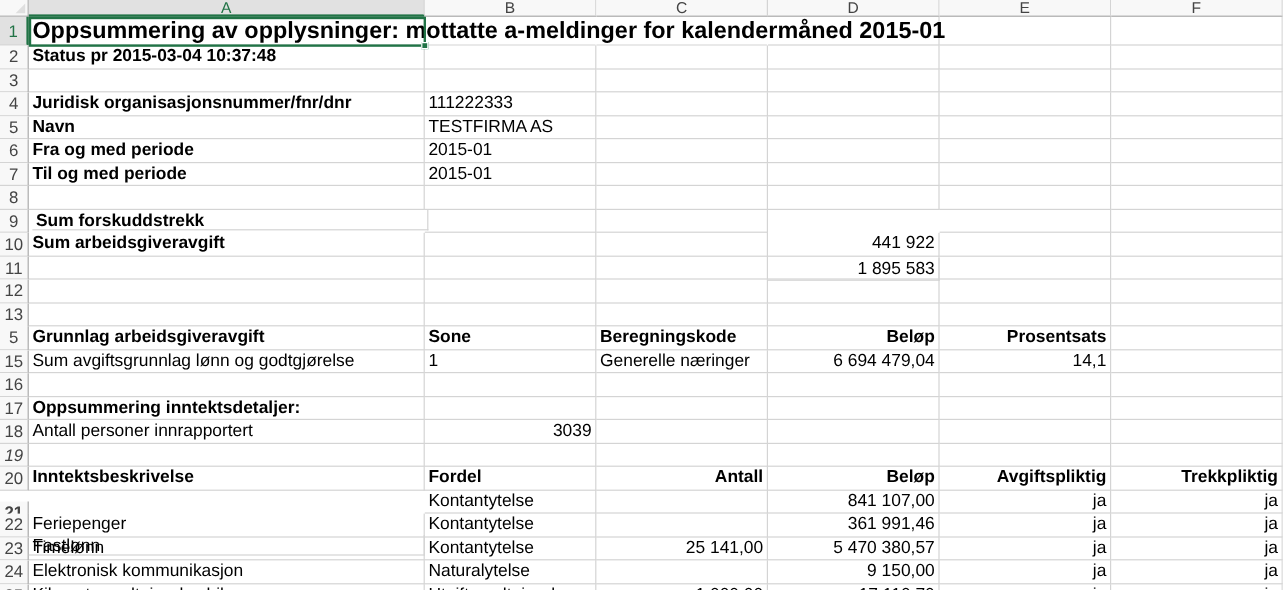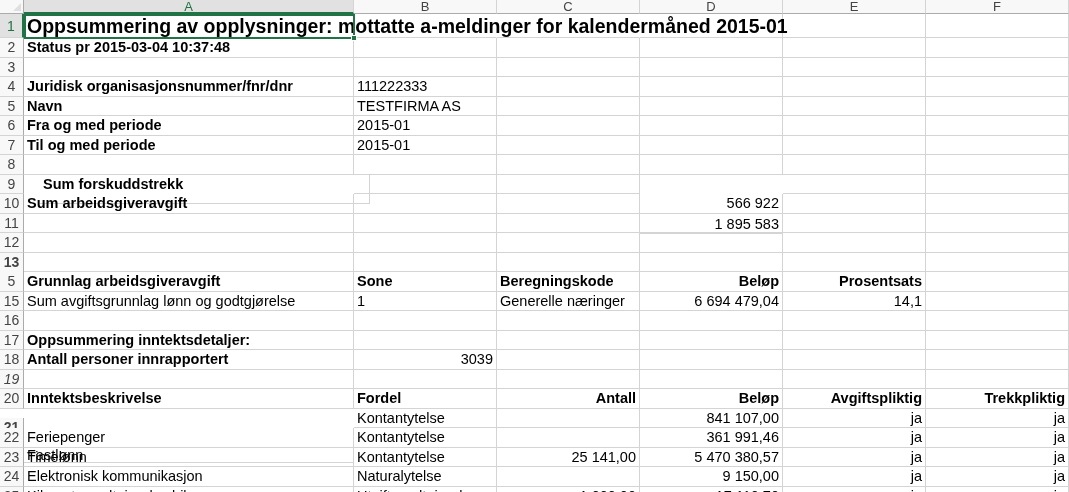--- a/index.html
+++ b/index.html
@@ -80,48 +80,48 @@
     <div class="cell" style="left: 783px; top: 135.5px; width: 143px; height: 19.5px; line-height: 19.5px;"></div>
     <div class="cell" style="left: 926px; top: 135.5px; width: 143px; height: 19.5px; line-height: 19.5px;"></div>
     <div class="rowhdr" style="top: 155px; height: 19.5px; line-height: 19.5px;">8</div>
     <div class="cell" style="left: 24px; top: 155px; width: 330px; height: 19.5px; line-height: 19.5px;"></div>
     <div class="cell" style="left: 354px; top: 155px; width: 143px; height: 19.5px; line-height: 19.5px;"></div>
     <div class="cell" style="left: 497px; top: 155px; width: 143px; height: 19.5px; line-height: 19.5px;"></div>
     <div class="cell" style="left: 640px; top: 155px; width: 143px; height: 19.5px; line-height: 19.5px;"></div>
     <div class="cell" style="left: 783px; top: 155px; width: 143px; height: 19.5px; line-height: 19.5px;"></div>
     <div class="cell" style="left: 926px; top: 155px; width: 143px; height: 19.5px; line-height: 19.5px;"></div>
     <div class="rowhdr" style="top: 174.5px; height: 19.5px; line-height: 19.5px;">9</div>
-    <div class="cell b" style="left: 40px; top: 174.5px; width: 330px; height: 29px; line-height: 19.5px; z-index: 2;">Sum forskuddstrekk</div>
+    <div class="cell b" style="left: 27px; top: 174.5px; width: 330px; height: 17px; line-height: 19.5px; z-index: 2;">Sum forskuddstrekk</div>
     <div class="cell" style="left: 354px; top: 174.5px; width: 143px; height: 19.5px; line-height: 19.5px;"></div>
     <div class="cell" style="left: 497px; top: 174.5px; width: 143px; height: 19.5px; line-height: 19.5px;"></div>
     <div class="cell r" style="left: 640px; top: 174.5px; width: 143px; height: 19.5px; line-height: 19.5px; z-index: 2; margin-top: 40px;">1 895 583</div>
     <div class="cell" style="left: 783px; top: 174.5px; width: 143px; height: 19.5px; line-height: 19.5px;"></div>
     <div class="cell" style="left: 926px; top: 174.5px; width: 143px; height: 19.5px; line-height: 19.5px;"></div>
     <div class="rowhdr" style="top: 194px; height: 19.5px; line-height: 19.5px;">10</div>
     <div class="cell b" style="left: 24px; top: 194px; width: 330px; height: 19.5px; line-height: 19.5px; z-index: 2;">Sum arbeidsgiveravgift</div>
     <div class="cell" style="left: 354px; top: 194px; width: 143px; height: 19.5px; line-height: 19.5px;"></div>
     <div class="cell" style="left: 497px; top: 194px; width: 143px; height: 19.5px; line-height: 19.5px;"></div>
-    <div class="cell r" style="left: 640px; top: 194px; width: 143px; height: 19.5px; line-height: 19.5px; z-index: 2;">566 922</div>
+    <div class="cell r" style="left: 640px; top: 194px; width: 143px; height: 19.5px; line-height: 19.5px; z-index: 2;">441 922</div>
     <div class="cell" style="left: 783px; top: 194px; width: 143px; height: 19.5px; line-height: 19.5px;"></div>
     <div class="cell" style="left: 926px; top: 194px; width: 143px; height: 19.5px; line-height: 19.5px;"></div>
     <div class="rowhdr" style="top: 213.5px; height: 19.5px; line-height: 19.5px;">11</div>
     <div class="cell" style="left: 24px; top: 213.5px; width: 330px; height: 19.5px; line-height: 19.5px;"></div>
     <div class="cell" style="left: 354px; top: 213.5px; width: 143px; height: 19.5px; line-height: 19.5px;"></div>
     <div class="cell" style="left: 497px; top: 213.5px; width: 143px; height: 19.5px; line-height: 19.5px;"></div>
     <div class="cell" style="left: 640px; top: 213.5px; width: 143px; height: 19.5px; line-height: 19.5px;"></div>
     <div class="cell" style="left: 783px; top: 213.5px; width: 143px; height: 19.5px; line-height: 19.5px;"></div>
     <div class="cell" style="left: 926px; top: 213.5px; width: 143px; height: 19.5px; line-height: 19.5px;"></div>
     <div class="rowhdr" style="top: 233px; height: 19.5px; line-height: 19.5px;">12</div>
     <div class="cell" style="left: 24px; top: 233px; width: 330px; height: 19.5px; line-height: 19.5px;"></div>
     <div class="cell" style="left: 354px; top: 233px; width: 143px; height: 19.5px; line-height: 19.5px;"></div>
     <div class="cell" style="left: 497px; top: 233px; width: 143px; height: 19.5px; line-height: 19.5px;"></div>
     <div class="cell" style="left: 640px; top: 233px; width: 143px; height: 19.5px; line-height: 19.5px;"></div>
     <div class="cell" style="left: 783px; top: 233px; width: 143px; height: 19.5px; line-height: 19.5px;"></div>
     <div class="cell" style="left: 926px; top: 233px; width: 143px; height: 19.5px; line-height: 19.5px;"></div>
-    <div class="rowhdr" style="top: 252.5px; height: 32px; line-height: 19.5px; font-weight: bold;">13</div>
+    <div class="rowhdr" style="top: 252.5px; height: 32px; line-height: 19.5px;">13</div>
     <div class="cell" style="left: 24px; top: 252.5px; width: 330px; height: 19.5px; line-height: 19.5px;"></div>
     <div class="cell" style="left: 354px; top: 252.5px; width: 143px; height: 19.5px; line-height: 19.5px;"></div>
     <div class="cell" style="left: 497px; top: 252.5px; width: 143px; height: 19.5px; line-height: 19.5px;"></div>
     <div class="cell" style="left: 640px; top: 252.5px; width: 143px; height: 19.5px; line-height: 19.5px;"></div>
     <div class="cell" style="left: 783px; top: 252.5px; width: 143px; height: 19.5px; line-height: 19.5px;"></div>
     <div class="cell" style="left: 926px; top: 252.5px; width: 143px; height: 19.5px; line-height: 19.5px;"></div>
     <div class="rowhdr" style="top: 272px; height: 19.5px; line-height: 19.5px;">5</div>
     <div class="cell b" style="left: 24px; top: 272px; width: 330px; height: 19.5px; line-height: 19.5px; z-index: 2;">Grunnlag arbeidsgiveravgift</div>
     <div class="cell b" style="left: 354px; top: 272px; width: 143px; height: 19.5px; line-height: 19.5px; z-index: 2;">Sone</div>
     <div class="cell b" style="left: 497px; top: 272px; width: 143px; height: 19.5px; line-height: 19.5px; z-index: 2;">Beregningskode</div>
@@ -143,21 +143,21 @@
     <div class="cell" style="left: 783px; top: 311px; width: 143px; height: 19.5px; line-height: 19.5px;"></div>
     <div class="cell" style="left: 926px; top: 311px; width: 143px; height: 19.5px; line-height: 19.5px;"></div>
     <div class="rowhdr" style="top: 330.5px; height: 19.5px; line-height: 19.5px;">17</div>
     <div class="cell b" style="left: 24px; top: 330.5px; width: 330px; height: 19.5px; line-height: 19.5px; z-index: 2;">Oppsummering inntektsdetaljer:</div>
     <div class="cell" style="left: 354px; top: 330.5px; width: 143px; height: 19.5px; line-height: 19.5px;"></div>
     <div class="cell" style="left: 497px; top: 330.5px; width: 143px; height: 19.5px; line-height: 19.5px;"></div>
     <div class="cell" style="left: 640px; top: 330.5px; width: 143px; height: 19.5px; line-height: 19.5px;"></div>
     <div class="cell" style="left: 783px; top: 330.5px; width: 143px; height: 19.5px; line-height: 19.5px;"></div>
     <div class="cell" style="left: 926px; top: 330.5px; width: 143px; height: 19.5px; line-height: 19.5px;"></div>
     <div class="rowhdr" style="top: 350px; height: 19.5px; line-height: 19.5px;">18</div>
-    <div class="cell" style="left: 24px; top: 350px; width: 330px; height: 19.5px; line-height: 19.5px; z-index: 2; font-weight: bold;">Antall personer innrapportert</div>
+    <div class="cell" style="left: 24px; top: 350px; width: 330px; height: 19.5px; line-height: 19.5px; z-index: 2;">Antall personer innrapportert</div>
     <div class="cell r" style="left: 354px; top: 350px; width: 143px; height: 19.5px; line-height: 19.5px; z-index: 2;">3039</div>
     <div class="cell" style="left: 497px; top: 350px; width: 143px; height: 19.5px; line-height: 19.5px;"></div>
     <div class="cell" style="left: 640px; top: 350px; width: 143px; height: 19.5px; line-height: 19.5px;"></div>
     <div class="cell" style="left: 783px; top: 350px; width: 143px; height: 19.5px; line-height: 19.5px;"></div>
     <div class="cell" style="left: 926px; top: 350px; width: 143px; height: 19.5px; line-height: 19.5px;"></div>
     <div class="rowhdr" style="top: 369.5px; height: 19.5px; line-height: 19.5px; font-style: italic;">19</div>
     <div class="cell" style="left: 24px; top: 369.5px; width: 330px; height: 19.5px; line-height: 19.5px;"></div>
     <div class="cell" style="left: 354px; top: 369.5px; width: 143px; height: 19.5px; line-height: 19.5px;"></div>
     <div class="cell" style="left: 497px; top: 369.5px; width: 143px; height: 19.5px; line-height: 19.5px;"></div>
     <div class="cell" style="left: 640px; top: 369.5px; width: 143px; height: 19.5px; line-height: 19.5px;"></div>

